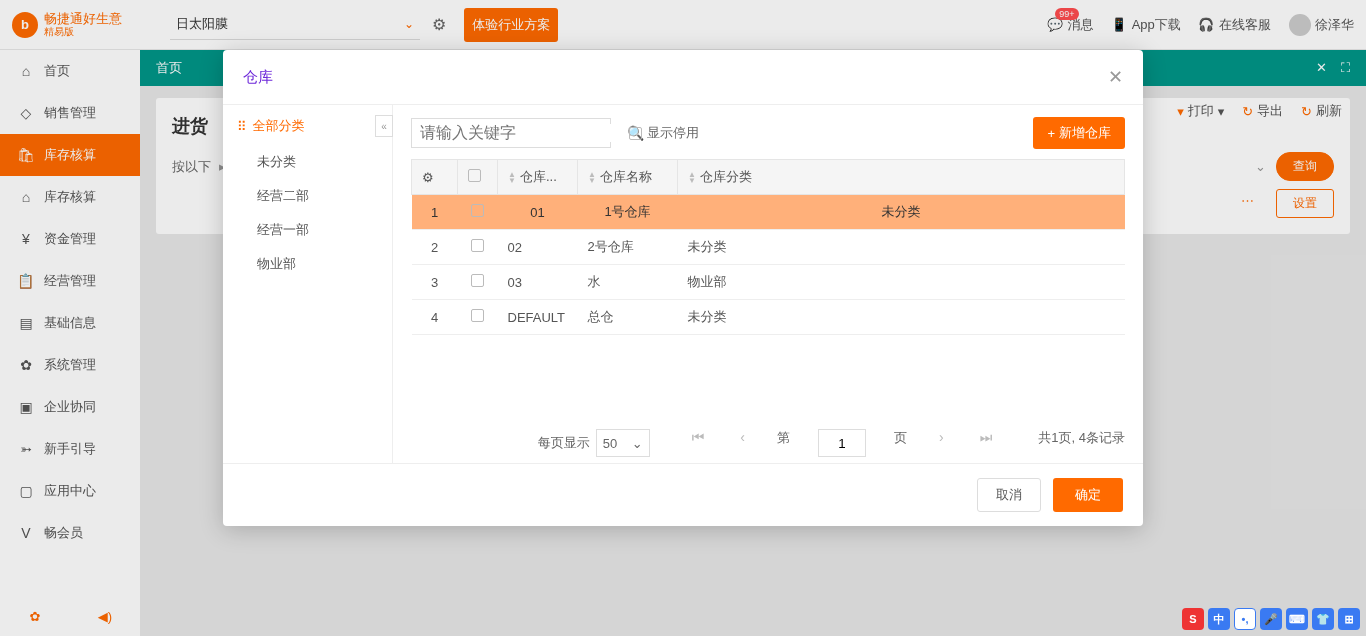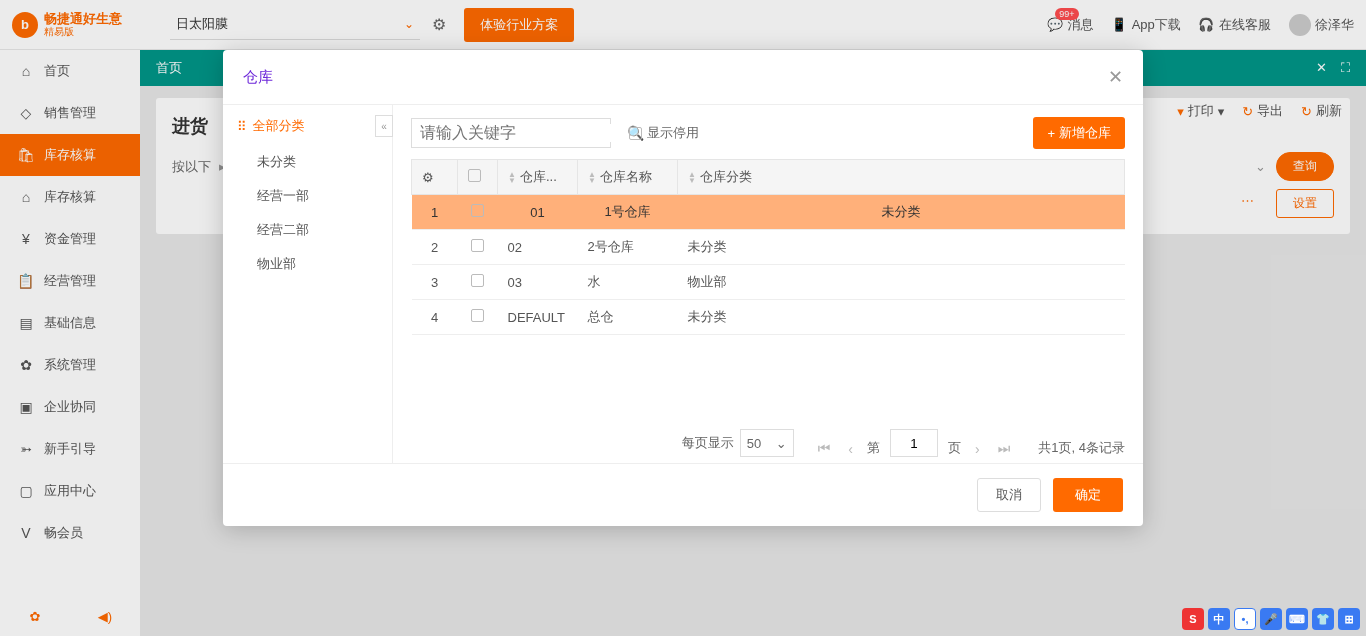--- a/index.html
+++ b/index.html
@@ -3,26 +3,26 @@
 <meta charset="utf-8">
 <style>
 * { margin: 0; padding: 0; box-sizing: border-box; font-family: "Microsoft YaHei", Arial, sans-serif; }
 body { width: 1366px; height: 636px; background: #f0f0f0; font-size: 13px; color: #333; overflow: hidden; position: relative; }
 
 
 .top-header { height: 50px; background: #fff; display: flex; align-items: center; padding: 0 12px; border-bottom: 1px solid #e8e8e8; }
 .logo-area { display: flex; align-items: center; gap: 6px; width: 148px; }
 .logo-box { width: 26px; height: 26px; background: #ff6a00; border-radius: 50%; color: #fff; display: flex; align-items: center; justify-content: center; font-weight: bold; }
 .logo-text { display: flex; flex-direction: column; line-height: 1.1; }
-.logo-title { color: #ff6a00; font-size: 13px; font-weight: bold; }
+.logo-title { color: #ff6a00; font-size: 13px; font-weight: normal; }
 .logo-sub { color: #ff6a00; font-size: 10px; }
 .org-select { width: 250px; height: 30px; border-bottom: 1px solid #ddd; display: flex; align-items: center; justify-content: space-between; padding: 0 6px; margin-left: 10px; cursor: pointer; }
 .chev-down { color: #ff6a00; font-size: 12px; }
 .gear { margin-left: 12px; color: #666; font-size: 16px; cursor: pointer; }
-.industry-btn { margin-left: 18px; background: #ff6a00; color: #fff; border: none; padding: 8px 16px; border-radius: 3px; cursor: pointer; font-size: 13px; }
+.industry-btn { margin-left: 18px; background: #ff6a00; color: #fff; border: none; padding: 8px 8px; border-radius: 3px; cursor: pointer; font-size: 13px; }
 .header-right { margin-left: auto; display: flex; align-items: center; gap: 18px; color: #555; }
 .hr-item { display: flex; align-items: center; gap: 4px; cursor: pointer; position: relative; }
 .badge { position: absolute; top: -8px; left: 8px; background: #ff4d4f; color: #fff; font-size: 9px; padding: 1px 4px; border-radius: 7px; }
 .avatar-dot { width: 22px; height: 22px; background: #ccc; border-radius: 50%; }
 
 
 .left-nav { position: absolute; top: 50px; left: 0; bottom: 0; width: 140px; background: #fff; display: flex; flex-direction: column; }
 .nav-item { display: flex; align-items: center; gap: 10px; padding: 12px 18px; color: #555; cursor: pointer; font-size: 13px; }
 .nav-item.active { background: #ff6a00; color: #fff; }
 .nav-icon { width: 16px; height: 16px; display: inline-flex; align-items: center; justify-content: center; font-size: 14px; }
@@ -67,21 +67,21 @@
 .tbl { width: 100%; border-collapse: collapse; font-size: 13px; }
 .tbl th { background: #f5f5f5; border: 1px solid #e5e5e5; padding: 8px 10px; text-align: left; font-weight: normal; color: #555; }
 .tbl td { border-bottom: 1px solid #eee; padding: 8px 10px; color: #555; }
 .tbl tr.selected td { background: #ffb07a; color: #333; text-align: center; }
 .th-gear { width: 46px; text-align: center; color: #999; }
 .th-chk { width: 40px; text-align: center; }
 .th-code { width: 80px; }
 .th-name { width: 100px; }
 .sort-icons { display: inline-flex; flex-direction: column; line-height: 6px; font-size: 8px; color: #bbb; margin-right: 4px; vertical-align: middle; }
 
-.pager { margin-top: auto; padding: 14px 0 2px; display: flex; align-items: flex-end; gap: 10px; justify-content: flex-end; color: #666; font-size: 13px; }
+.pager { margin-top: auto; padding: 14px 0 2px; display: flex; align-items: flex-start; gap: 28px; justify-content: flex-end; color: #666; font-size: 13px; }
 .perpage { display: flex; align-items: center; gap: 6px; margin-right: 10px; }
 .sel { width: 54px; height: 28px; border: 1px solid #ddd; display: flex; align-items: center; justify-content: space-between; padding: 0 6px; cursor: pointer; }
 .page-input { width: 48px; height: 28px; border: 1px solid #ddd; text-align: center; }
 .pg-btn { color: #bbb; cursor: pointer; padding: 0 4px; font-size: 14px; }
 
 .modal-footer { padding: 14px 20px; display: flex; justify-content: flex-end; gap: 12px; }
 .btn-cancel { border: 1px solid #ddd; background: #fff; padding: 7px 18px; border-radius: 3px; cursor: pointer; font-size: 13px; color: #555; }
 .btn-confirm { background: #ff6a00; color: #fff; border: none; padding: 7px 22px; border-radius: 3px; cursor: pointer; font-size: 13px; }
 
 
@@ -238,22 +238,22 @@
       <span class="modal-close">✕</span>
     </div>
     <div class="modal-body">
       <div class="tree-panel">
         <div class="tree-collapse">«</div>
         <div class="tree-root">
           <span>⠿</span>
           <span>全部分类</span>
         </div>
         <div class="tree-child">未分类</div>
+        <div class="tree-child">经营二部</div>
         <div class="tree-child">经营一部</div>
-        <div class="tree-child">经营二部</div>
         <div class="tree-child">物业部</div>
       </div>
 
       <div class="table-panel">
         <div class="search-row">
           <div class="search-box">
             <input placeholder="请输入关键字" style="">
             <span class="sicon">🔍</span>
           </div>
           <label class="show-disabled">

